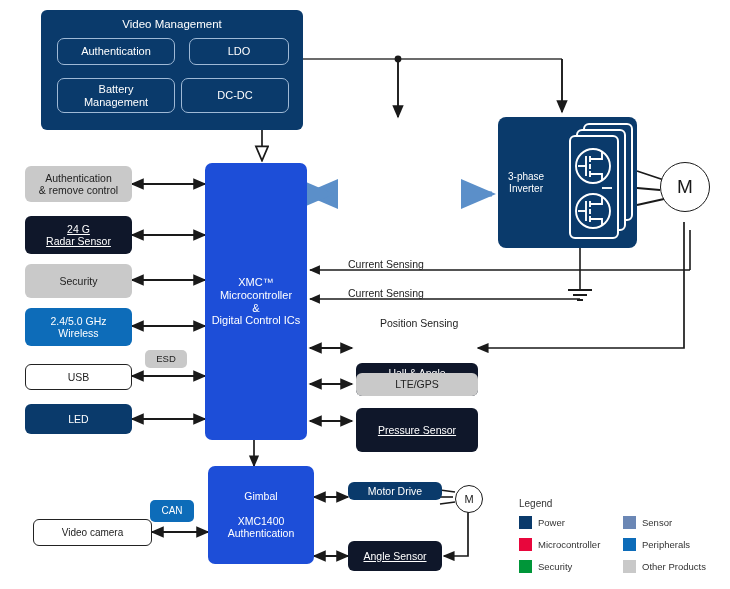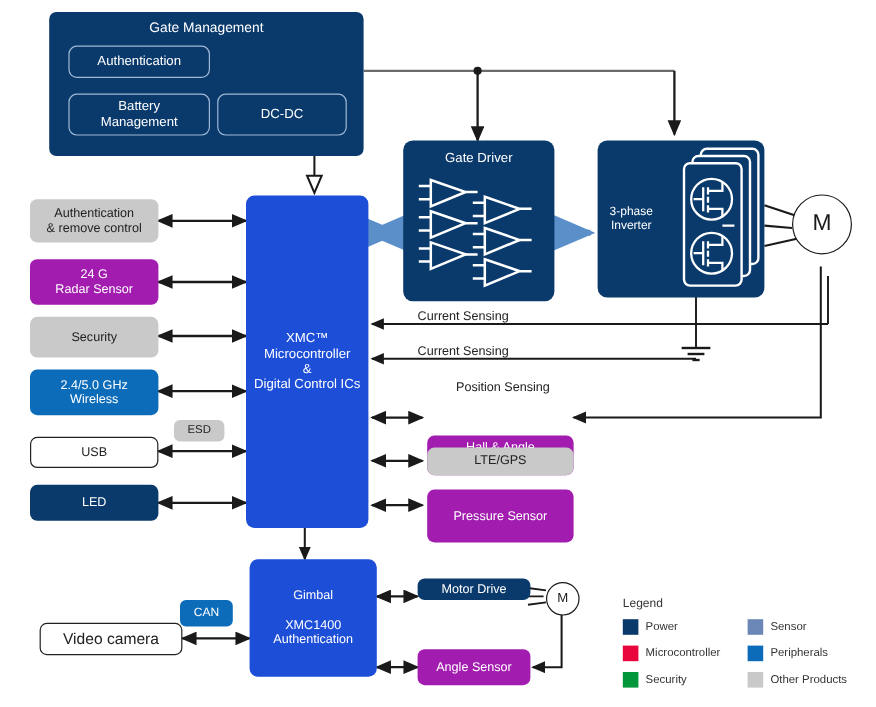--- a/index.html
+++ b/index.html
@@ -7,21 +7,21 @@
        font-family:"Liberation Sans", sans-serif;color:#222;}
   #stage{position:absolute;left:0;top:0;width:730px;height:589px;}
   svg#wires{position:absolute;left:0;top:0;width:730px;height:589px;pointer-events:none;}
 
   .blk{position:absolute;box-sizing:border-box;display:flex;align-items:center;
        justify-content:center;text-align:center;border-radius:6px;line-height:1.18;}
   .lbl{display:block;white-space:pre-line;}
 
   .c-power      {background:#0a3a6b;color:#ffffff;}
   .c-mcu        {background:#1d4ed8;color:#ffffff;}
-  .c-sensor     {background:#a21caf;color:#ffffff;}
+  .c-sensor     {background:#0f172a;color:#ffffff;text-decoration:underline;}
   .c-periph     {background:#0d6cb9;color:#ffffff;}
   .c-other      {background:#c9c9c9;color:#222222;}
   .c-white      {background:#ffffff;color:#222222;border:1.6px solid #222222;}
 
   .inner{background:#0a3a6b;color:#ffffff;border:1px solid #9fb9d6;border-radius:7px;}
 
   .pm-title{position:absolute;left:0;top:8px;width:100%;text-align:center;
             color:#fff;font-size:11.5px;}
 
   .note{position:absolute;font-size:10.5px;color:#222;white-space:nowrap;}
@@ -119,24 +119,27 @@
 
     <path d="M468,512 L468,556 L444,556" stroke="#1a1a1a" stroke-width="1.7" fill="none" marker-end="url(#ah)"></path>
     <g stroke="#1a1a1a" stroke-width="1.6" fill="none">
       <path d="M440,490 L455,492"></path>
       <path d="M440,497 L453,497"></path>
       <path d="M440,504 L455,502"></path>
     </g>
   </svg>
 
   <div class="blk c-power" id="pm" style="left:41px;top:10px;width:262px;height:120px;">
-    <div class="pm-title">Gate Management</div>
+    <div class="pm-title">Video Management</div>
   </div>
   <div class="blk inner" style="left:57px;top:38px;width:118px;height:27px;font-size:11px;">
     <span class="lbl">Authentication</span>
+  </div>
+  <div class="blk inner" style="left:189px;top:38px;width:100px;height:27px;font-size:11px;">
+    <span class="lbl">LDO</span>
   </div>
   <div class="blk inner" style="left:57px;top:78px;width:118px;height:35px;font-size:11px;">
     <span class="lbl">Battery
 Management</span>
   </div>
   <div class="blk inner" style="left:181px;top:78px;width:108px;height:35px;font-size:11px;">
     <span class="lbl">DC-DC</span>
   </div>
 
   <div class="blk c-other" style="left:25px;top:166px;width:107px;height:36px;font-size:10.5px;">
@@ -165,24 +168,20 @@
     <span class="lbl">ESD</span>
   </div>
 
   <div class="blk c-mcu" style="left:205px;top:163px;width:102px;height:277px;font-size:11px;border-radius:7px;">
     <span class="lbl">XMC™
 Microcontroller
 &amp;
 Digital Control ICs</span>
   </div>
 
-  <div class="blk c-power" style="left:336px;top:117px;width:126px;height:134px;border-radius:8px;
-       align-items:flex-start;padding-top:9px;font-size:11px;">
-    <span class="lbl">Gate Driver</span>
-  </div>
   <svg style="position:absolute;left:346px;top:138px;width:108px;height:105px;" viewBox="0 0 108 105">
     <g stroke="#ffffff" stroke-width="2.1" fill="none">
       <path d="M13,12 L42,22 L13,34 Z"></path>
         <path d="M3,17 L13,17"></path>
         <path d="M3,28 L13,28"></path>
         <path d="M42,22 L52,22"></path>
       <path d="M13,38 L42,48 L13,60 Z"></path>
         <path d="M3,43 L13,43"></path>
         <path d="M3,54 L13,54"></path>
         <path d="M42,48 L52,48"></path>
@@ -259,21 +258,21 @@
   <div class="blk c-mcu" style="left:208px;top:466px;width:106px;height:98px;font-size:10.5px;border-radius:7px;">
     <span class="lbl">Gimbal
 
 XMC1400
 Authentication</span>
   </div>
 
   <div class="blk c-periph" style="left:150px;top:500px;width:44px;height:22px;font-size:10px;border-radius:5px;">
     <span class="lbl">CAN</span>
   </div>
-  <div class="blk c-white" style="left:33px;top:519px;width:119px;height:27px;font-size:13px;">
+  <div class="blk c-white" style="left:33px;top:519px;width:119px;height:27px;font-size:10px;">
     <span class="lbl">Video camera</span>
   </div>
 
   <div class="blk c-power" style="left:348px;top:482px;width:94px;height:18px;font-size:10.5px;">
     <span class="lbl">Motor Drive</span>
   </div>
   <div class="blk c-sensor" style="left:348px;top:541px;width:94px;height:30px;font-size:10.5px;">
     <span class="lbl">Angle Sensor</span>
   </div>
   <div class="motor" style="left:455px;top:485px;width:26px;height:26px;font-size:11px;">

